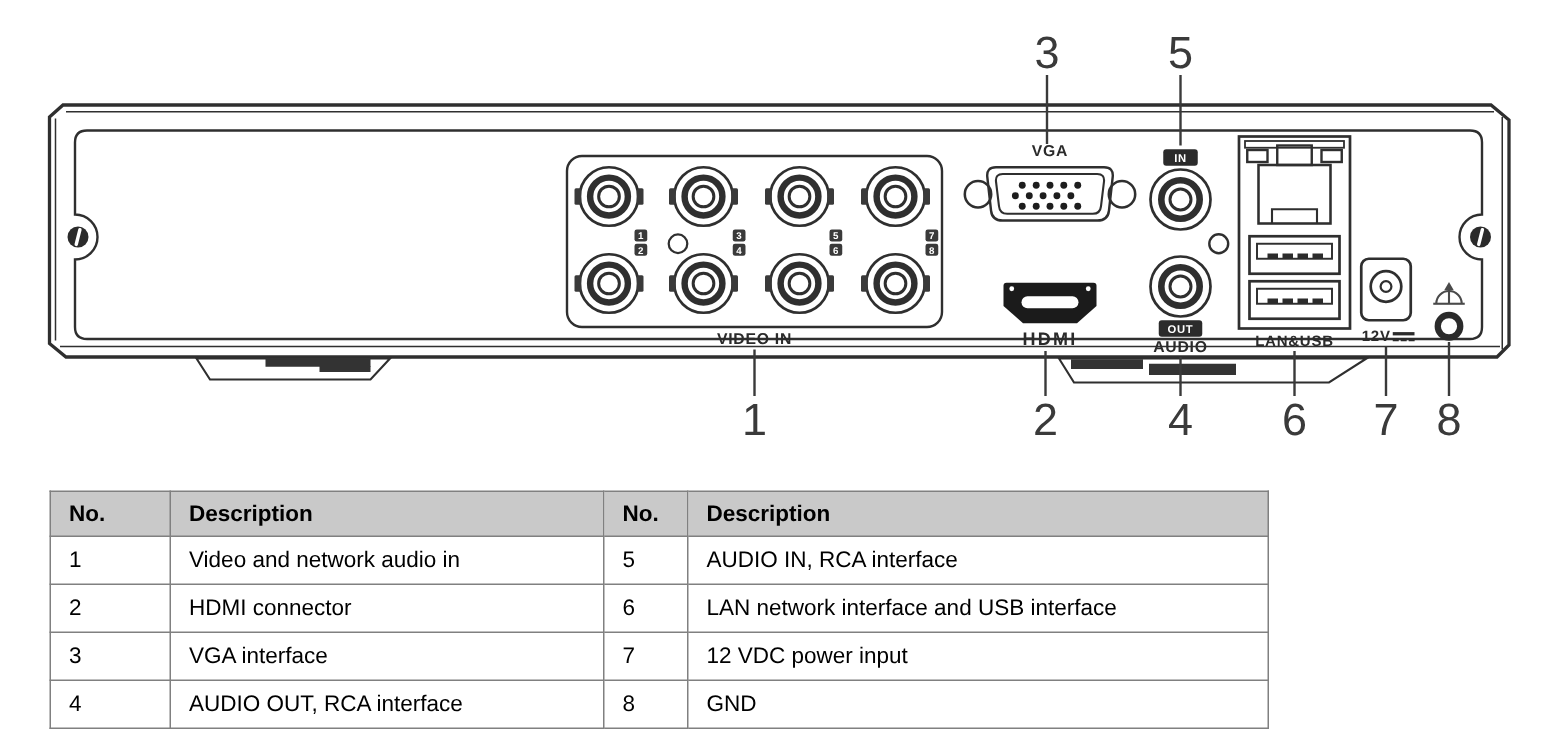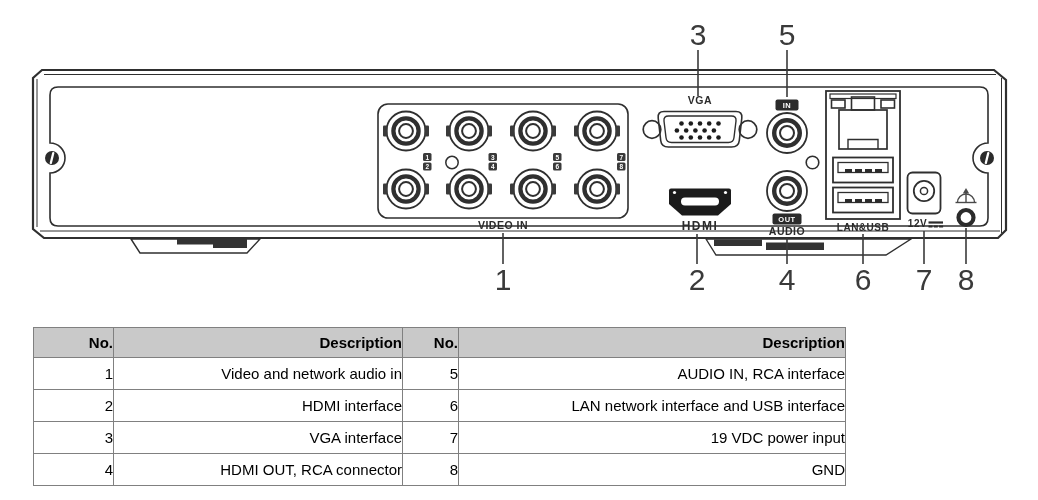--- a/index.html
+++ b/index.html
@@ -10,22 +10,22 @@
   .callout-num{font-size:30px;fill:#3a3a3a;font-weight:400;}
   .port-label{font-weight:bold;font-size:10.5px;letter-spacing:0.5px;}
   .badge-text{fill:#ffffff;font-weight:bold;font-size:7.5px;letter-spacing:0.5px;}
   .chan-text{fill:#ffffff;font-weight:bold;font-size:6.5px;}
   .ln{stroke:#3a3a3a;stroke-width:1.6;}
   .outline{stroke:#2f2f2f;fill:none;}
   
   #desc-table-wrap{position:absolute;left:33px;top:327px;width:812px;}
   table.desc{border-collapse:collapse;table-layout:fixed;width:812px;
              font-size:15px;color:#000;}
-  table.desc th,table.desc td{border:1px solid #808080;text-align:right;
-             padding:0 0 0 24px;overflow:hidden;white-space:nowrap;}
+  table.desc th,table.desc td{border:1px solid #808080;text-align:left;
+             padding:0 0 0 12px;overflow:hidden;white-space:nowrap;}
   table.desc th{background:#c9c9c9;height:29px;font-weight:bold;}
   table.desc td{height:31px;background:#ffffff;font-weight:normal;}
 </style>
 </head>
 <body>
 
 <div id="stage">
 
   <svg id="panel-svg" width="1038" height="310" viewBox="0 0 1038 310">
     <defs>
@@ -254,32 +254,32 @@
       </thead>
       <tbody>
         <tr>
           <td>1</td>
           <td>Video and network audio in</td>
           <td>5</td>
           <td>AUDIO IN, RCA interface</td>
         </tr>
         <tr>
           <td>2</td>
-          <td>HDMI interface</td>
+          <td>HDMI connector</td>
           <td>6</td>
           <td>LAN network interface and USB interface</td>
         </tr>
         <tr>
           <td>3</td>
           <td>VGA interface</td>
           <td>7</td>
-          <td>19 VDC power input</td>
+          <td>12 VDC power input</td>
         </tr>
         <tr>
           <td>4</td>
-          <td>HDMI OUT, RCA connector</td>
+          <td>AUDIO OUT, RCA interface</td>
           <td>8</td>
           <td>GND</td>
         </tr>
       </tbody>
     </table>
   </div>
 </div>
 
 </body></html>

